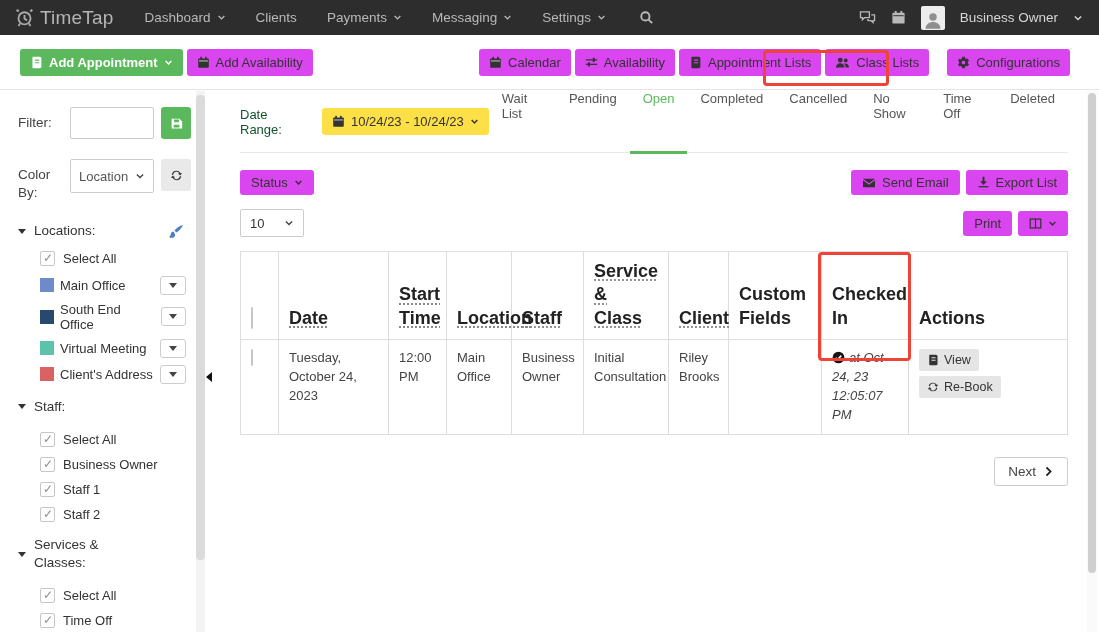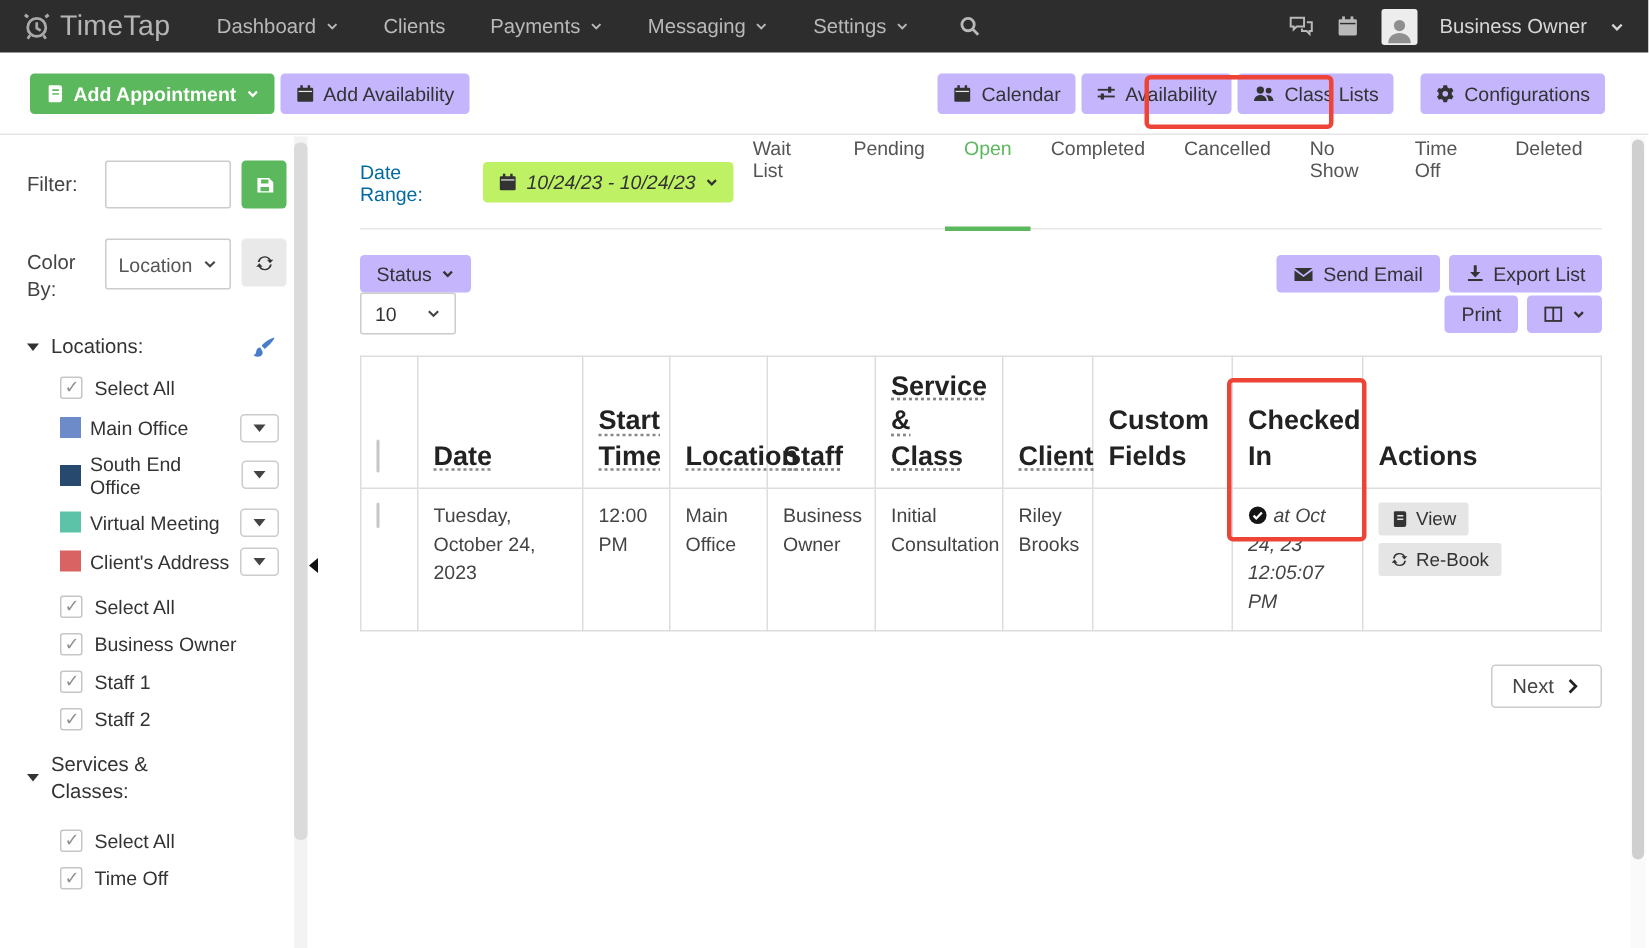--- a/index.html
+++ b/index.html
@@ -26,21 +26,21 @@
   .caret-svg { flex:0 0 auto; }
 
   
   .toolbar { position:absolute; left:0; top:35px; width:100%; height:55px; background:#fff;
              border-bottom:1px solid #e4e4e4; display:flex; align-items:center;
              padding:0 29px 0 20px; }
   .btn { display:inline-flex; align-items:center; gap:6px; border:none; border-radius:3px;
          font-family:inherit; font-size:13px; padding:6px 10px; cursor:pointer; white-space:nowrap; }
   .btn-green { background:#5cb85c; color:#fff; font-weight:700; }
   .btn-dark { background:#414141; color:#fff; font-weight:700; }
-  .btn-gray { background:#c4b5fd; color:#333; }
+  .btn-gray { background:#d946ef; color:#333; }
   .toolbar-left { display:flex; gap:4px; }
   .toolbar-right { margin-left:auto; display:flex; gap:4px; align-items:center; }
   .btn-config { margin-left:14px; }
 
   
   .sidebar { position:absolute; left:0; top:91px; width:196px; bottom:0; background:#fff;
              padding:16px 0 0 18px; }
   .side-row { display:flex; align-items:flex-start; margin-bottom:20px; }
   .side-label { width:52px; font-size:13.5px; color:#444; padding-top:7px; line-height:1.35; }
   .filter-input { width:84px; height:32px; border:1px solid #ccc; border-radius:2px; padding:0 6px;
@@ -78,29 +78,29 @@
                      border-top:5px solid transparent; border-bottom:5px solid transparent;
                      border-right:6px solid #111; cursor:pointer; }
 
   
   .page-scroll-track { position:absolute; right:2px; top:91px; width:10px; bottom:0; background:#fafafa; }
   .page-scroll-thumb { position:absolute; left:1px; top:2px; width:8px; height:480px; background:#cfcfcf; border-radius:4px; }
 
   
   .main { position:absolute; left:240px; top:91px; width:828px; bottom:0; }
   .range-row { display:flex; align-items:center; height:62px; border-bottom:1px solid #e8e8e8; }
-  .range-label { color:#0369a1; margin-right:12px; }
-  .range-btn { background:#bef264;font-style:italic; }
+  .range-label { color:#14532d; margin-right:12px; }
+  .range-btn { background:#fde047; }
   .tabs { margin-left:auto; display:flex; align-self:stretch; }
   .tab { display:flex; padding:0 13px; color:#555; cursor:pointer;
          border-bottom:3px solid transparent; margin-bottom:-2px; }
   .tab.active { color:#5cb85c; border-bottom-color:#5cb85c; }
   .row2 { display:flex; align-items:center; margin-top:17px; }
   .row2 .right { margin-left:auto; display:flex; gap:6px; }
-  .row3 { display:flex; align-items:center; }
+  .row3 { display:flex; align-items:center; margin-top:14px; }
   .row3 .right { margin-left:auto; display:flex; gap:6px; }
   .pagesize { width:64px; height:28px; border:1px solid #ccc; border-radius:2px; background:#fff;
               display:flex; align-items:center; justify-content:space-between; padding:0 9px;
               color:#333; cursor:pointer; }
   .btn-sm { padding:5px 11px; }
 
   table.appt { border-collapse:collapse; width:100%; margin-top:14px; table-layout:fixed; }
   .appt th, .appt td { border:1px solid #ddd; text-align:left; }
   .appt th { vertical-align:bottom; padding:8px 10px 9px; font-weight:700; color:#222; font-size:18px; line-height:1.3; }
   .appt td { vertical-align:top; padding:9px 10px; color:#444; font-size:13px; line-height:1.45; height:54px; }
@@ -232,20 +232,26 @@
       <button class="btn btn-gray">
         <svg class="ic" width="13" height="13" viewBox="0 0 16 16" fill="currentColor">
             <rect x="1" y="4" width="14" height="1.5"></rect>
             <rect x="1" y="9.5" width="14" height="1.5"></rect>
             <rect x="9.5" y="2.2" width="2.6" height="5"></rect>
             <rect x="3.5" y="7.8" width="2.6" height="5"></rect>
           </svg>
         <span>Availability</span>
       </button>
       <button class="btn btn-gray">
+        <svg class="ic" width="13" height="13" viewBox="0 0 16 16" fill="currentColor">
+            <path fill-rule="evenodd" d="M3 2a1 1 0 0 1 1-1h8a2 2 0 0 1 2 2v10a2 2 0 0 1-2 2H4a1 1 0 0 1-1-1V2zm3 2.4h5.4v1.3H6V4.4zm0 3.2h5.4v1.3H6V7.6z"></path>
+          </svg>
+        <span>Appointment Lists</span>
+      </button>
+      <button class="btn btn-gray">
         <svg class="ic" width="15" height="13" viewBox="0 0 18 16" fill="currentColor">
             <circle cx="6.2" cy="5" r="3"></circle>
             <path d="M1 14c0-3.2 2.6-5 5.2-5s5.2 1.8 5.2 5z"></path>
             <circle cx="13" cy="5.4" r="2.4"></circle>
             <path d="M12.6 9.2c2.3.2 4.4 1.8 4.4 4.8h-4.2c0-2-.8-3.6-2-4.5.6-.2 1.2-.3 1.8-.3z"></path>
           </svg>
         <span>Class Lists</span>
       </button>
       <button class="btn btn-gray btn-config">
         <svg class="ic" width="13" height="13" viewBox="0 0 16 16" fill="currentColor">
@@ -315,20 +321,24 @@
         </span>
     </div>
     <div class="loc-row">
       <span class="swatch" style="background-color: rgb(217, 98, 98);"></span>
       <span>Client's Address</span>
       <span class="mini-dd">
           <span class="tri"></span>
         </span>
     </div>
 
+    <div class="section-head">
+      <span class="tri-down"></span>
+      <span class="section-title">Staff:</span>
+    </div>
     <div class="sub-gap"></div>
     <div class="check-row">
       <span class="cb checked"></span>
       <span>Select All</span>
     </div>
     <div class="check-row">
       <span class="cb checked"></span>
       <span>Business Owner</span>
     </div>
     <div class="check-row">

